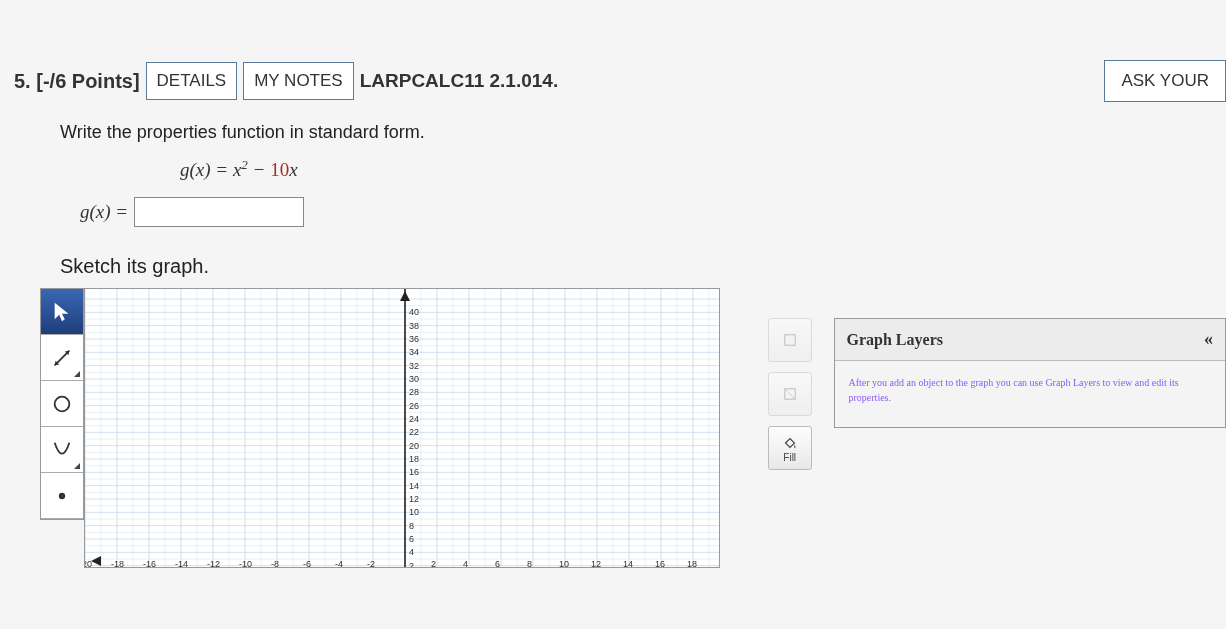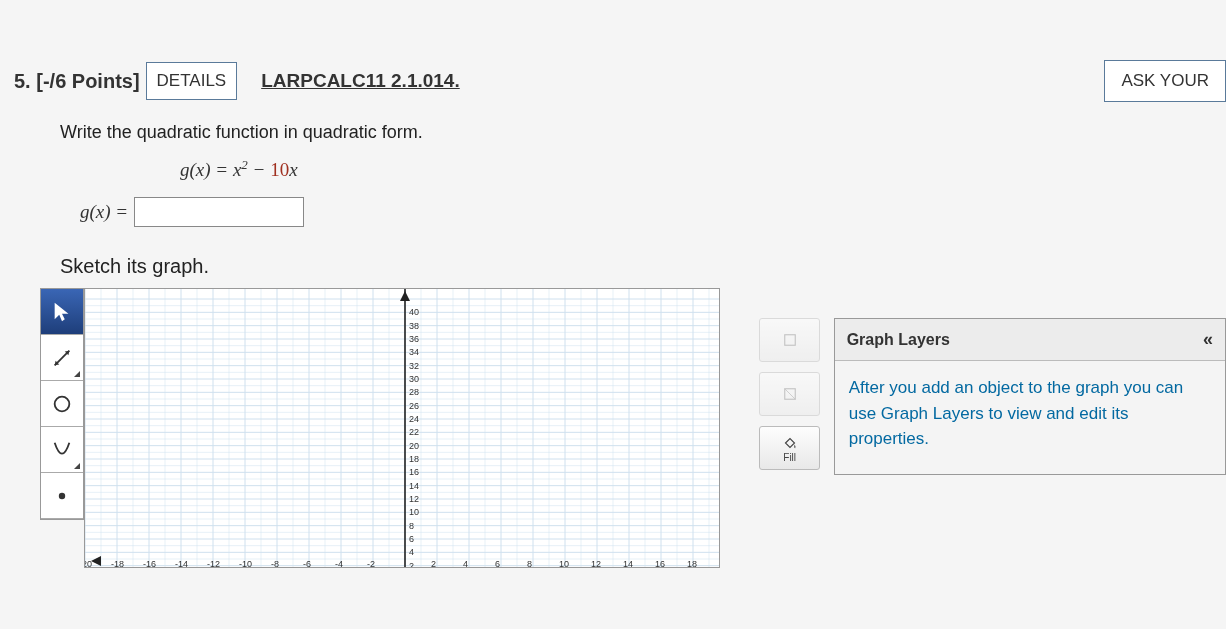--- a/index.html
+++ b/index.html
@@ -1,59 +1,60 @@
 <!DOCTYPE html>
 <html><head>
 <meta charset="utf-8">
 <style>
 * { box-sizing: border-box; margin: 0; padding: 0; }
 body { font-family: Arial, Helvetica, sans-serif; background: #f5f5f5; width: 1226px; height: 629px; overflow: hidden; color: #333; }
 .container { padding: 10px 0 0 10px; }
 .header-row { display: flex; align-items: center; gap: 6px; margin: 50px 0 20px 0; }
 .qnum { font-size: 20px; font-weight: bold; margin-left: 4px; }
 .btn { border: 1.5px solid #5a7a9a; background: #fff; color: #333; font-size: 17px; padding: 8px 10px; cursor: pointer; font-family: inherit; }
-.qid { font-size: 19px; font-weight: bold; margin-left: 18px; text-decoration: underline; }
+.qid { font-size: 19px; font-weight: bold; margin-left: 0; }
 .ask { margin-left: auto; margin-right: 0; padding: 10px 16px; text-align: right; }
 .prompt { font-size: 18px; margin: 12px 0 14px 50px; color: #222; }
 .equation { font-size: 19px; font-style: italic; margin: 0 0 16px 170px; font-family: Georgia, 'Times New Roman', serif; }
 .equation sup { font-size: 13px; vertical-align: super; }
 .col10 { color: #a03020; font-style: normal; }
 .answer-row { display: flex; align-items: center; margin: 0 0 28px 70px; font-family: Georgia, 'Times New Roman', serif; font-style: italic; font-size: 19px; }
 .answer-row input { width: 170px; height: 30px; border: 1px solid #888; margin-left: 6px; font-size: 16px; padding: 2px 4px; }
 .sketch-label { font-size: 20px; margin: 0 0 10px 50px; color: #222; }
 .workspace { display: flex; gap: 0; margin-left: 30px; align-items: flex-start; }
 .toolbar { width: 44px; border: 1px solid #999; background: #fff; display: flex; flex-direction: column; }
 .tool { width: 42px; height: 46px; border-bottom: 1px solid #aaa; display: flex; align-items: center; justify-content: center; cursor: pointer; position: relative; }
 .tool.sel { background: linear-gradient(#3a66b5, #1e3e7a); }
 .tool svg { width: 22px; height: 22px; }
 .tool .corner { position: absolute; right: 3px; bottom: 3px; width: 0; height: 0; border-left: 6px solid transparent; border-bottom: 6px solid #444; }
 .graph-wrap { border: 1px solid #999; background: #fff; width: 640px; height: 280px; overflow: hidden; position: relative; }
 .grid { position: absolute; left: 0; top: 0; }
 .sidebuttons { width: 60px; margin-left: 40px; display: flex; flex-direction: column; gap: 10px; align-items: center; margin-top: 30px; }
-.sidebtn { width: 61px; height: 44px; border: 1px solid #bbb; background: linear-gradient(#fdfdfd,#e8e8e8); border-radius: 3px; display: flex; flex-direction: column; align-items: center; justify-content: center; font-size: 10px; color: #444; cursor: pointer; }
+.sidebtn { width: 44px; height: 44px; border: 1px solid #bbb; background: linear-gradient(#fdfdfd,#e8e8e8); border-radius: 3px; display: flex; flex-direction: column; align-items: center; justify-content: center; font-size: 10px; color: #444; cursor: pointer; }
 .sidebtn.dis { opacity: 0.45; cursor: default; }
 .sidebtn svg { width: 18px; height: 18px; }
-.layers-panel { border: 1px solid #999; background: #f4f4f4; width: 395px; margin-left: 14px; margin-top: 30px; }
+.layers-panel { border: 1px solid #999; background: #f4f4f4; width: 395px; margin-left: 14px; margin-top: 30px; font-family: Liberation Serif, serif; }
 .layers-head { display: flex; align-items: center; justify-content: space-between; padding: 10px 12px; border-bottom: 1px solid #bbb; background: #ececec; font-weight: bold; font-size: 16px; }
-.layers-body { padding: 14px 14px 22px 14px; font-size: 17px; line-height: 1.5; color: #0369a1; }
+.layers-body { padding: 14px 14px 22px 14px; font-size: 10px; line-height: 1.5; color: #8b5cf6; }
 .chev { font-weight: bold; font-size: 18px; cursor: pointer; }
 </style>
 </head>
 <body>
 
 <div class="container">
 
   <div class="header-row">
     <span class="qnum"><span>5.</span> <span>[-/6 Points]</span></span>
     <button class="btn">DETAILS</button>
+    <button class="btn">MY NOTES</button>
     <span class="qid">LARPCALC11 2.1.014.</span>
     <button class="btn ask">ASK YOUR</button>
   </div>
 
-  <div class="prompt">Write the quadratic function in quadratic form.</div>
+  <div class="prompt">Write the properties function in standard form.</div>
 
   <div class="equation">
     <span>g(x) = x</span><sup>2</sup><span> − </span><span class="col10"><span>10</span></span><span>x</span>
   </div>
 
   <div class="answer-row">
     <span>g(x) =</span>
     <input type="text" value="" style="">
   </div>
 

